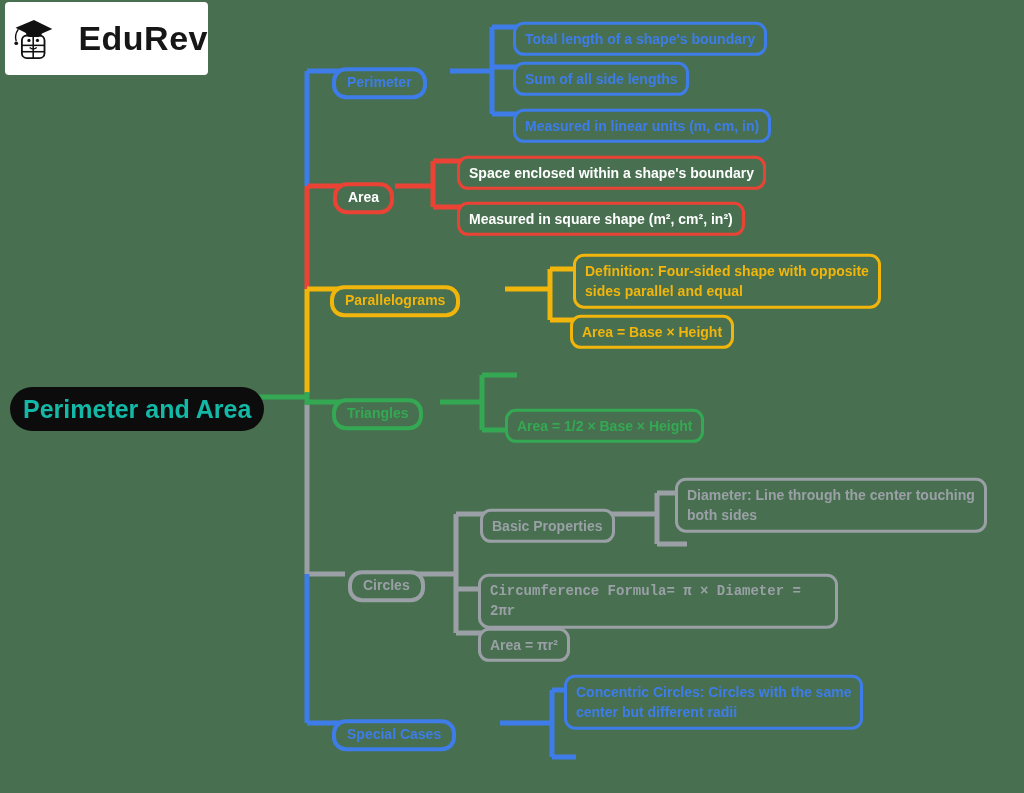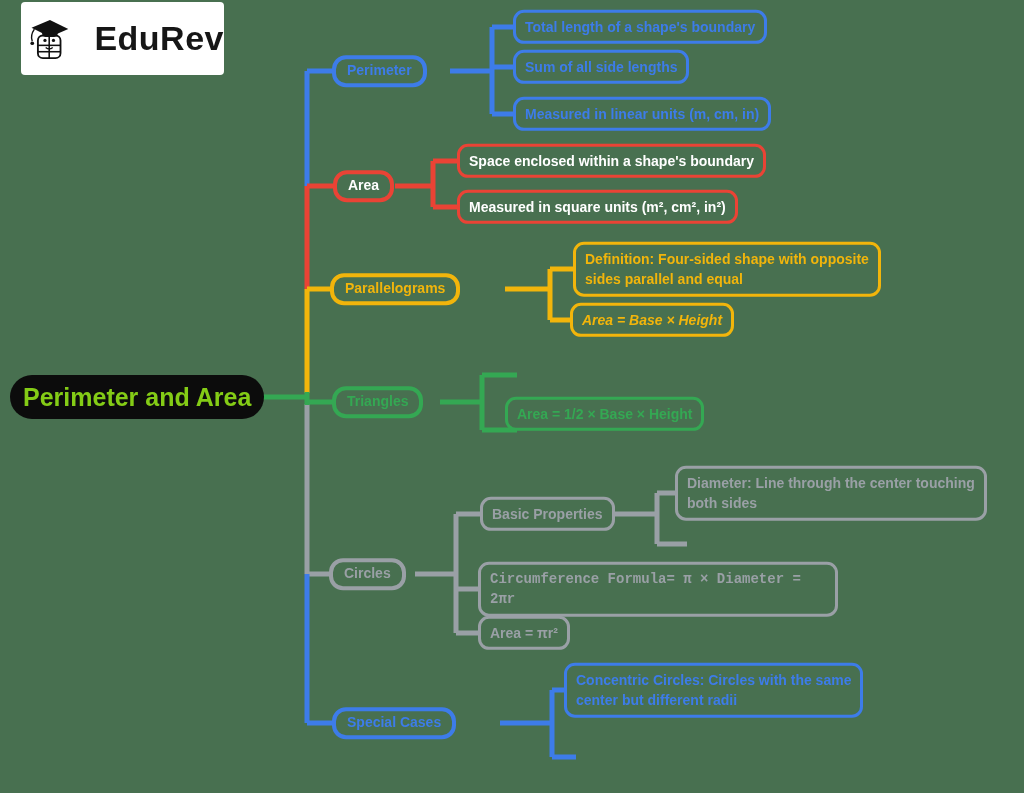--- a/index.html
+++ b/index.html
@@ -18,24 +18,25 @@
     position: absolute;
     z-index: 2;
     transform: translateY(-50%);
     background: #487050;
     font-weight: bold;
     white-space: pre-line;
     border-style: solid;
     box-sizing: border-box;
     width: max-content;
     max-width: 360px;
+    margin-top: 12px;
   }
   .root {
     background: #0c0c0c;
-    color: #84cc16;
+    color: #14b8a6;
     border: none;
     font-size: 25px;
     line-height: 1.2;
     padding: 7px 13px;
     border-radius: 22px;
     white-space: nowrap;
   }
   .topic {
     font-size: 14px;
     line-height: 1.25;
@@ -56,30 +57,30 @@
   .yellow { border-color: #f2b50b; color: #f2b50b; }
   .green  { border-color: #34a853; color: #34a853; }
   .gray   { border-color: #9aa0a6; color: #9aa0a6; }
 
   
   #root-node   { left: 10px;  top: 397px; }
   #t-perimeter { left: 332px; top: 71px;  }
   #t-area      { left: 333px; top: 186px; }
   #t-para      { left: 330px; top: 289px; }
   #t-tri       { left: 332px; top: 402px; }
-  #t-circ      { left: 329px; top: 574px; }
+  #t-circ      { left: 348px; top: 574px; }
   #t-special   { left: 332px; top: 723px; }
 
   #c-p1 { left: 513px; top: 27px;  }
   #c-p2 { left: 513px; top: 67px;  }
   #c-p3 { left: 513px; top: 114px; }
   #c-a1 { left: 457px; top: 161px; }
   #c-a2 { left: 457px; top: 207px; }
   #c-g1 { left: 573px; top: 269px; }
-  #c-g2 { left: 570px; top: 320px; font-style: italic; }
+  #c-g2 { left: 570px; top: 320px; }
   #c-t1 { left: 505px; top: 375px; }
   #c-t2 { left: 505px; top: 414px; }
   #c-c1 { left: 480px; top: 514px; }
   #c-c2 { left: 478px; top: 589px; font-family: Liberation Mono, monospace; }
   #c-c3 { left: 478px; top: 633px; }
   #c-d1 { left: 675px; top: 493px; }
   #c-d2 { left: 675px; top: 544px; }
   #c-s1 { left: 564px; top: 690px; }
   #c-s2 { left: 564px; top: 757px; }
 
@@ -88,21 +89,20 @@
     left: 5px; top: 2px;
     z-index: 3;
     width: 203px; height: 73px;
     background: #ffffff;
     border-radius: 4px;
     display: flex;
     align-items: center;
     gap: 24px;
     padding-left: 7px;
     box-sizing: border-box;
-    margin-left: 16px;
   }
   #logo .brand {
     font-size: 34px;
     font-weight: bold;
     color: #161616;
     letter-spacing: 0.5px;
   }
 </style>
 </head>
 <body>
@@ -148,21 +148,21 @@
   <div id="t-para" class="node topic yellow">Parallelograms</div>
   <div id="t-tri" class="node topic green">Triangles</div>
   <div id="t-circ" class="node topic gray">Circles</div>
   <div id="t-special" class="node topic blue">Special Cases</div>
 
   <div id="c-p1" class="node child blue">Total length of a shape's boundary</div>
   <div id="c-p2" class="node child blue">Sum of all side lengths</div>
   <div id="c-p3" class="node child blue">Measured in linear units (m, cm, in)</div>
 
   <div id="c-a1" class="node child red">Space enclosed within a shape's boundary</div>
-  <div id="c-a2" class="node child red">Measured in square units (m², cm², in²)</div>
+  <div id="c-a2" class="node child red">Measured in square shape (m², cm², in²)</div>
 
   <div id="c-g1" class="node child yellow">Definition: Four-sided shape with opposite
 sides parallel and equal</div>
   <div id="c-g2" class="node child yellow">Area = Base × Height</div>
 
   <div id="c-t2" class="node child green">Area = 1/2 × Base × Height</div>
 
   <div id="c-c1" class="node child gray">Basic Properties</div>
   <div id="c-c2" class="node child gray">Circumference Formula= π × Diameter = 2πr</div>
   <div id="c-c3" class="node child gray">Area = πr²</div>

